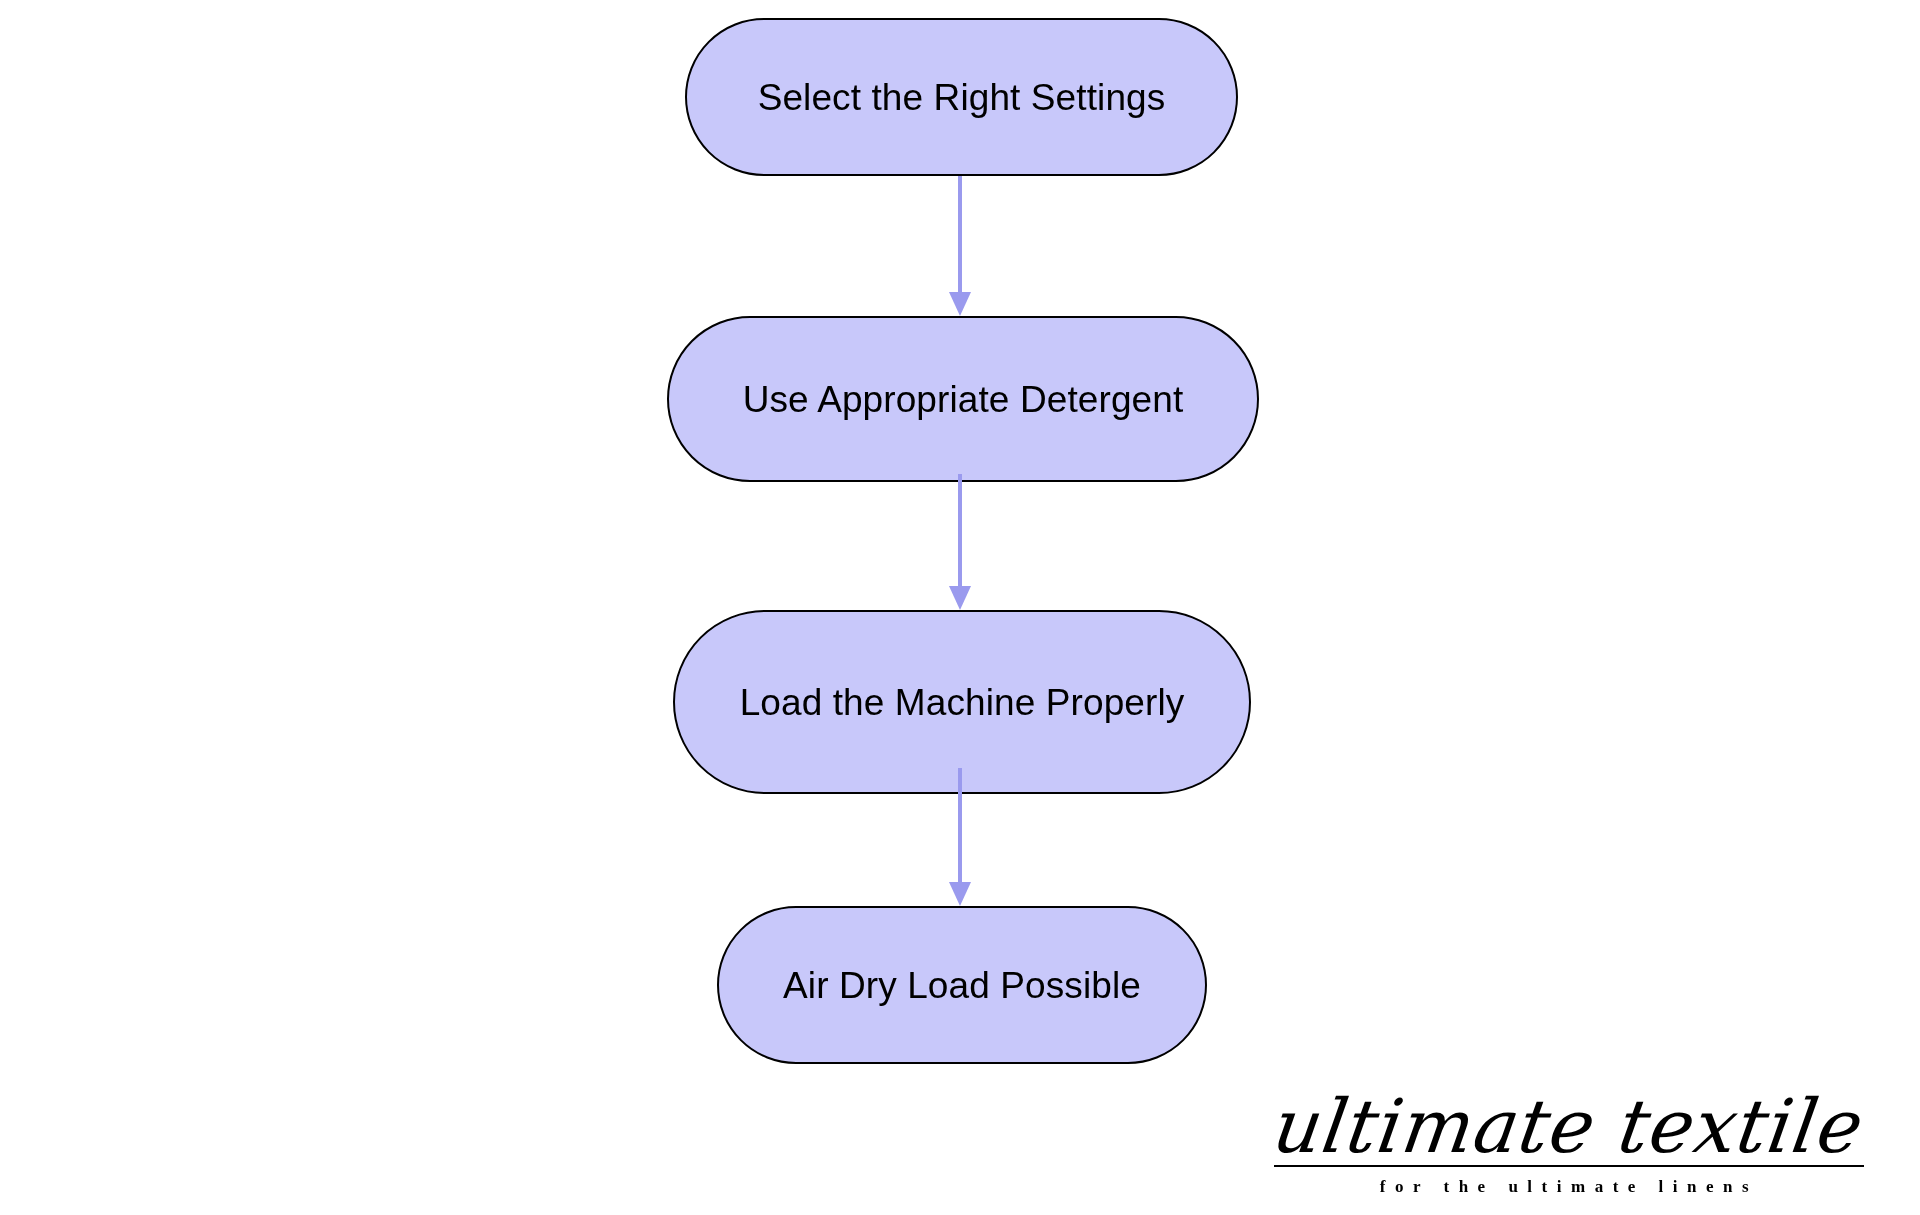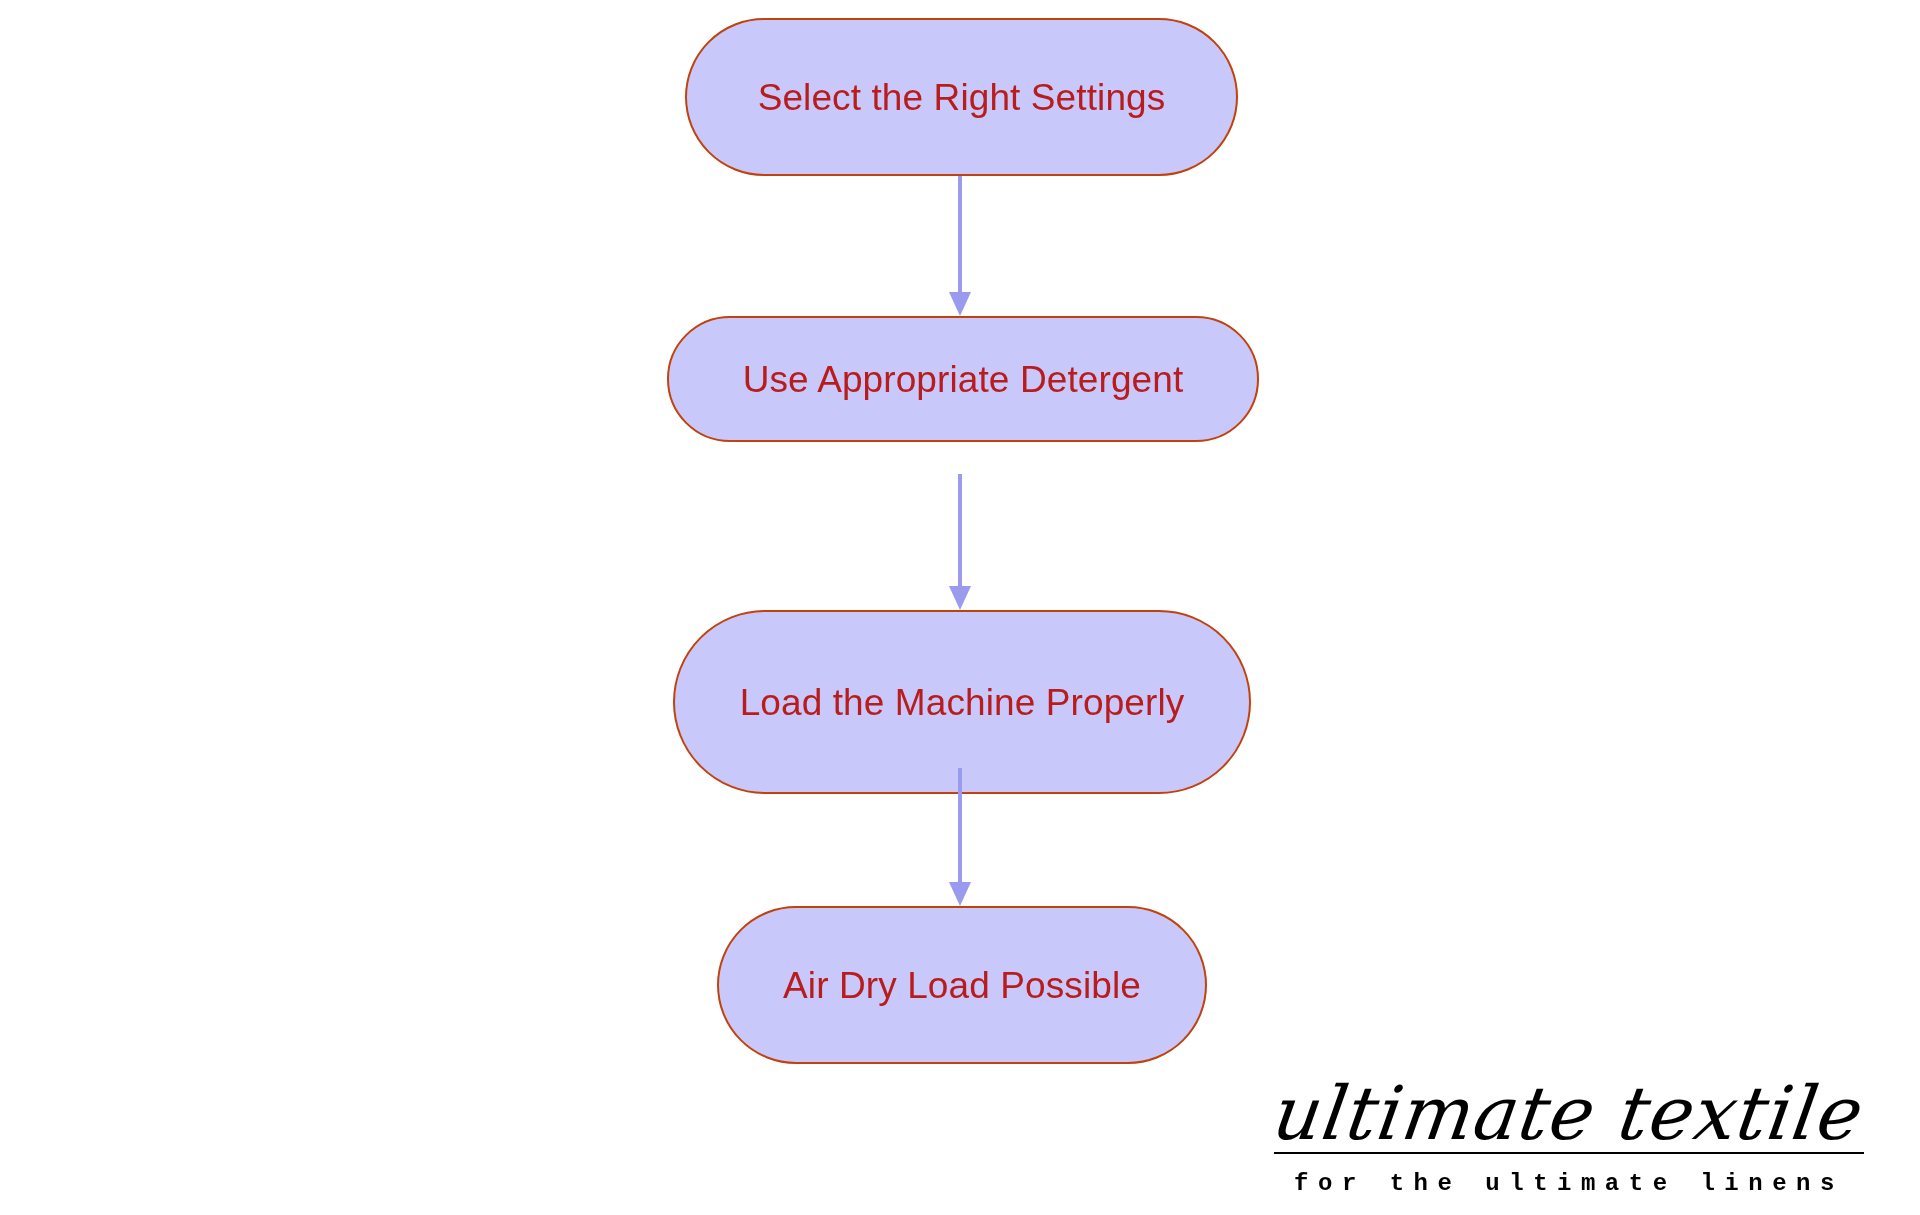--- a/index.html
+++ b/index.html
@@ -21,36 +21,36 @@
     top: 0;
     width: 1920px;
     height: 1215px;
   }
 
   
   .node {
     position: absolute;
     box-sizing: border-box;
     background: #c8c8fa;
-    border: 2px solid #c2410c;
+    border: 2px solid #000000;
     border-radius: 999px;
-    color: #b91c1c;
+    color: #000000;
     display: flex;
     align-items: center;
     justify-content: center;
     font-family: "Liberation Sans", sans-serif;
     font-size: 37px;
     font-weight: 400;
     letter-spacing: 0.1px;
     white-space: nowrap;
     line-height: 1;
   }
 
   #node-0 { left: 685px; top: 18px;  width: 553px; height: 158px; }
-  #node-1 { left: 667px; top: 316px; width: 592px; height: 126px; }
+  #node-1 { left: 667px; top: 316px; width: 592px; height: 166px; }
   #node-2 { left: 673px; top: 610px; width: 578px; height: 184px; }
   #node-3 { left: 717px; top: 906px; width: 490px; height: 158px; }
 
   
   .connector {
     position: absolute;
     left: 954px;
     width: 12px;
   }
   .connector .stem {
@@ -98,25 +98,25 @@
     display: block;
     white-space: nowrap;
   }
   .logo-rule {
     width: 100%;
     height: 2px;
     background: #000000;
     margin-top: 2px;
   }
   .logo-tagline {
-    font-family: Liberation Mono, monospace;
-    font-size: 24px;
+    font-family: Liberation Serif, serif;
+    font-size: 17px;
     font-weight: 700;
     letter-spacing: 9.5px;
-    margin-top: 16px;
+    margin-top: 10px;
     white-space: nowrap;
     display: block;
   }
 </style>
 </head>
 <body>
 
 <div id="flow-canvas">
 
   <div class="node" id="node-0">

